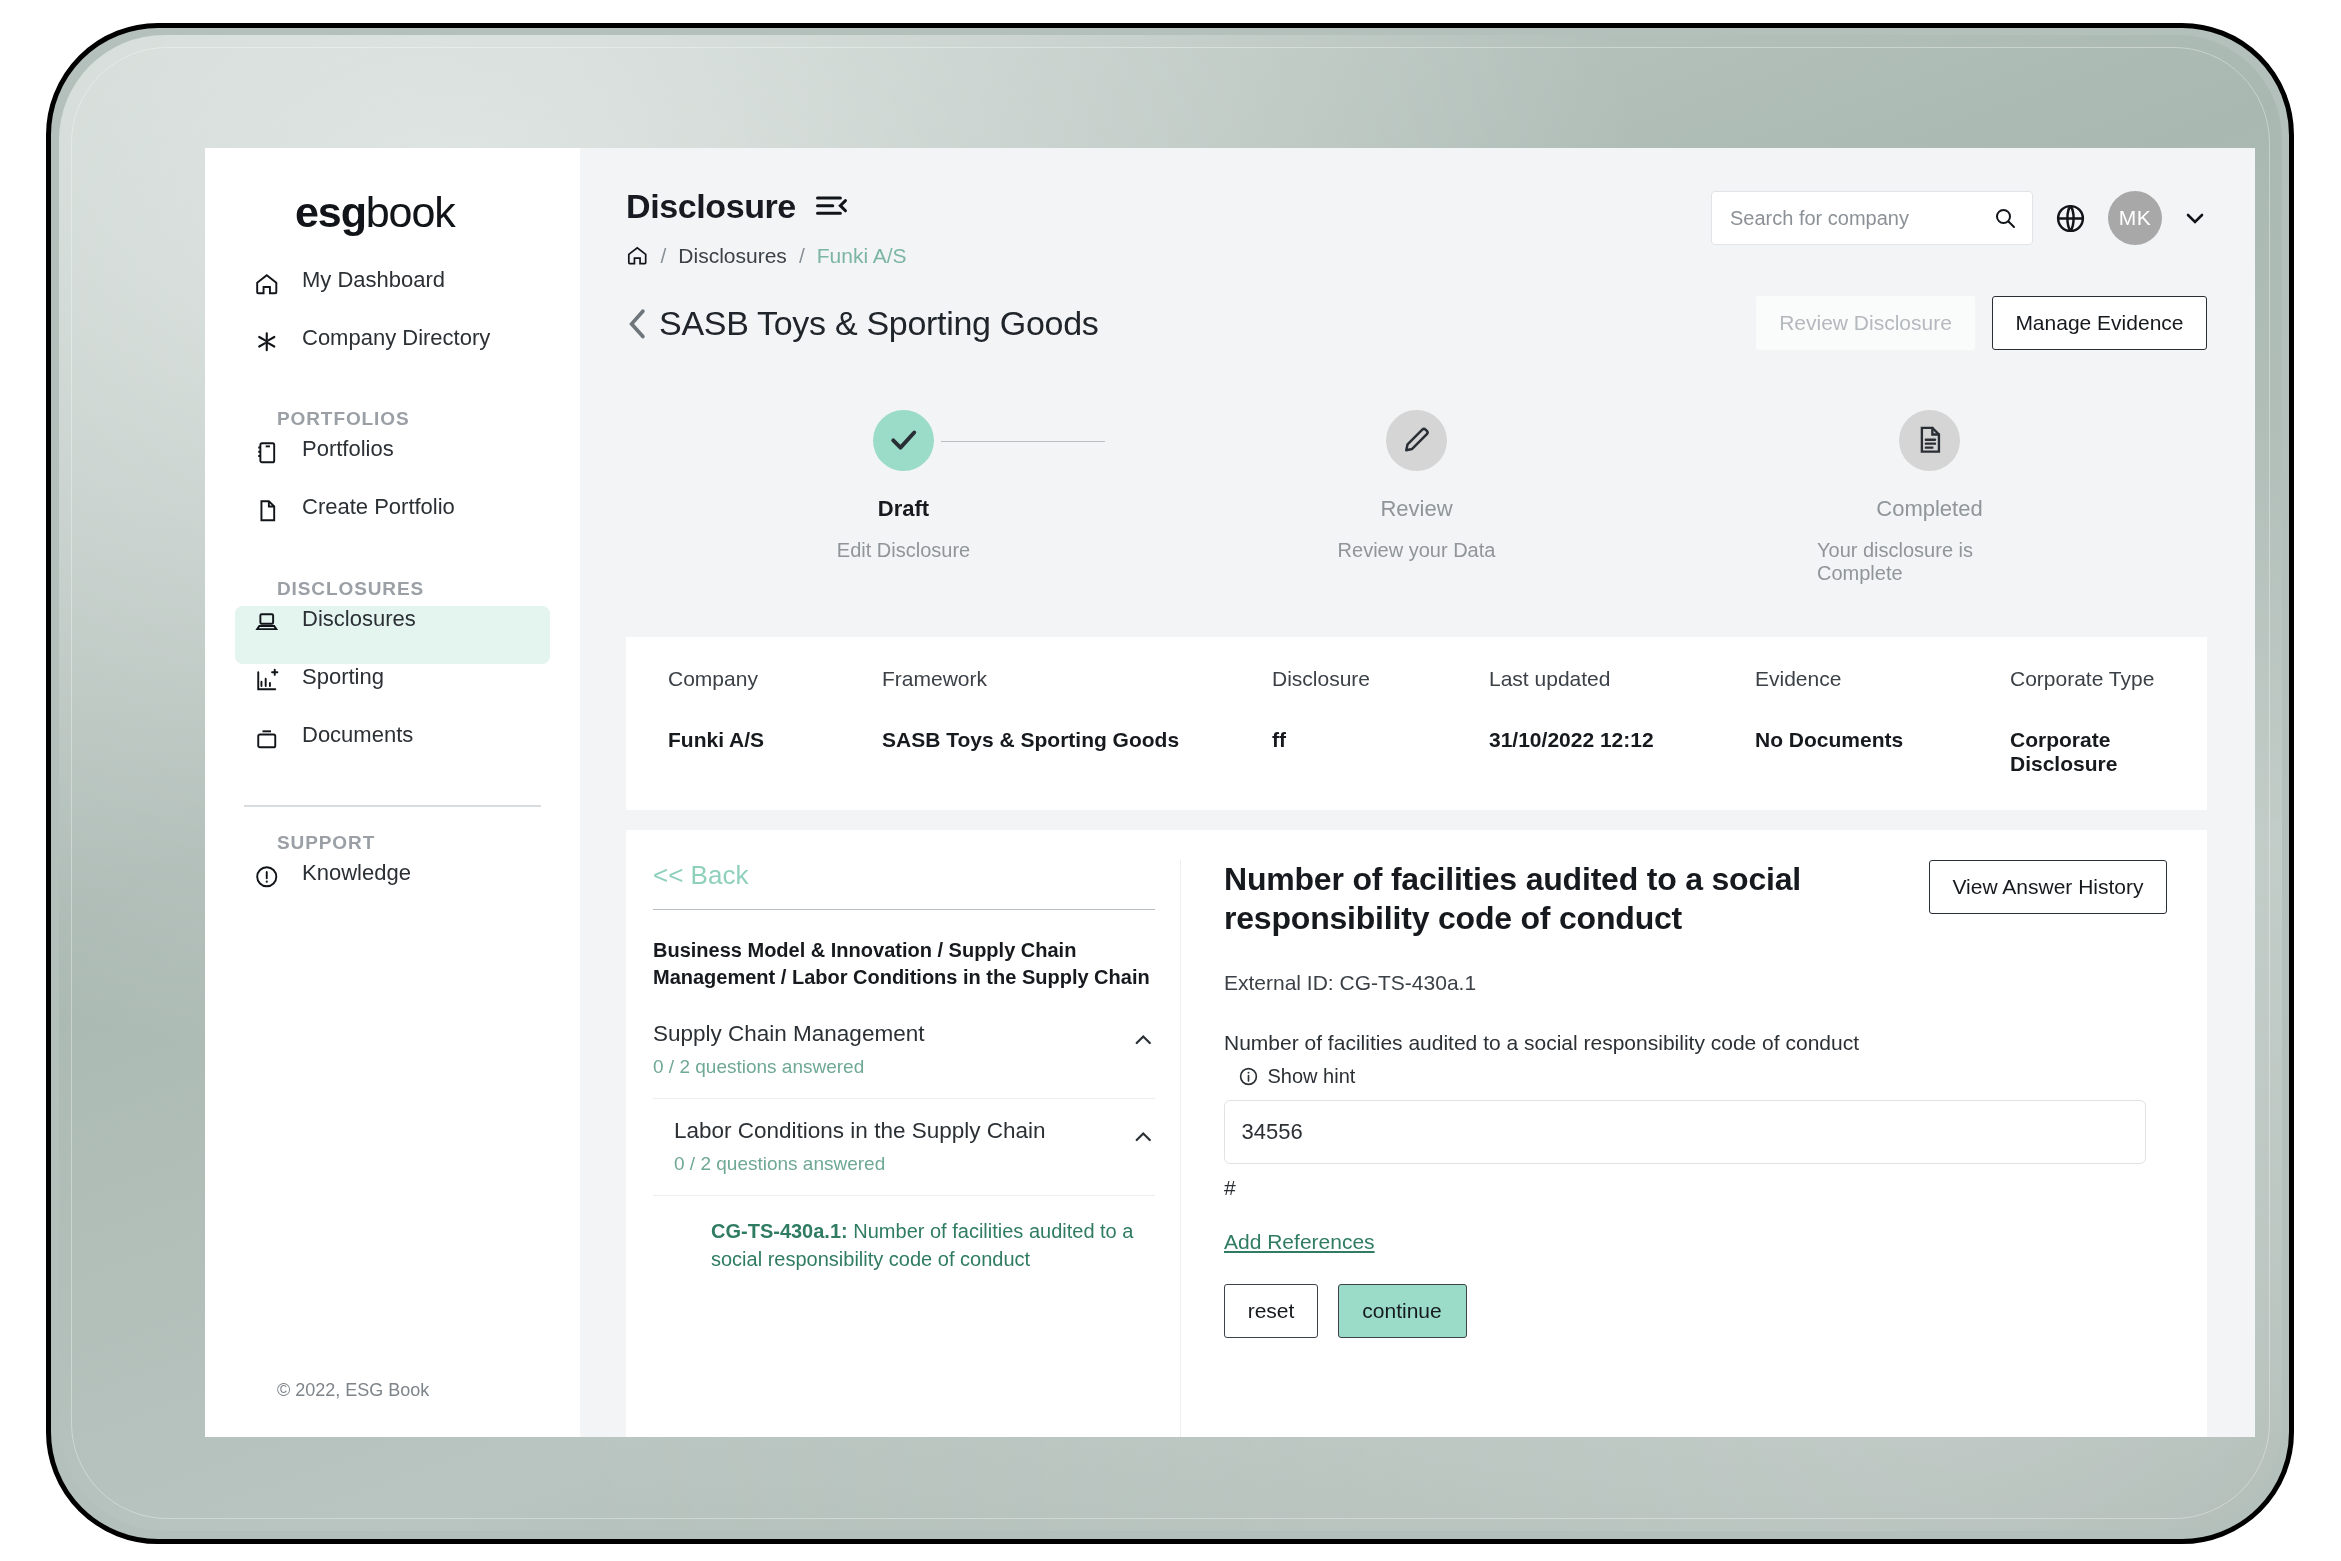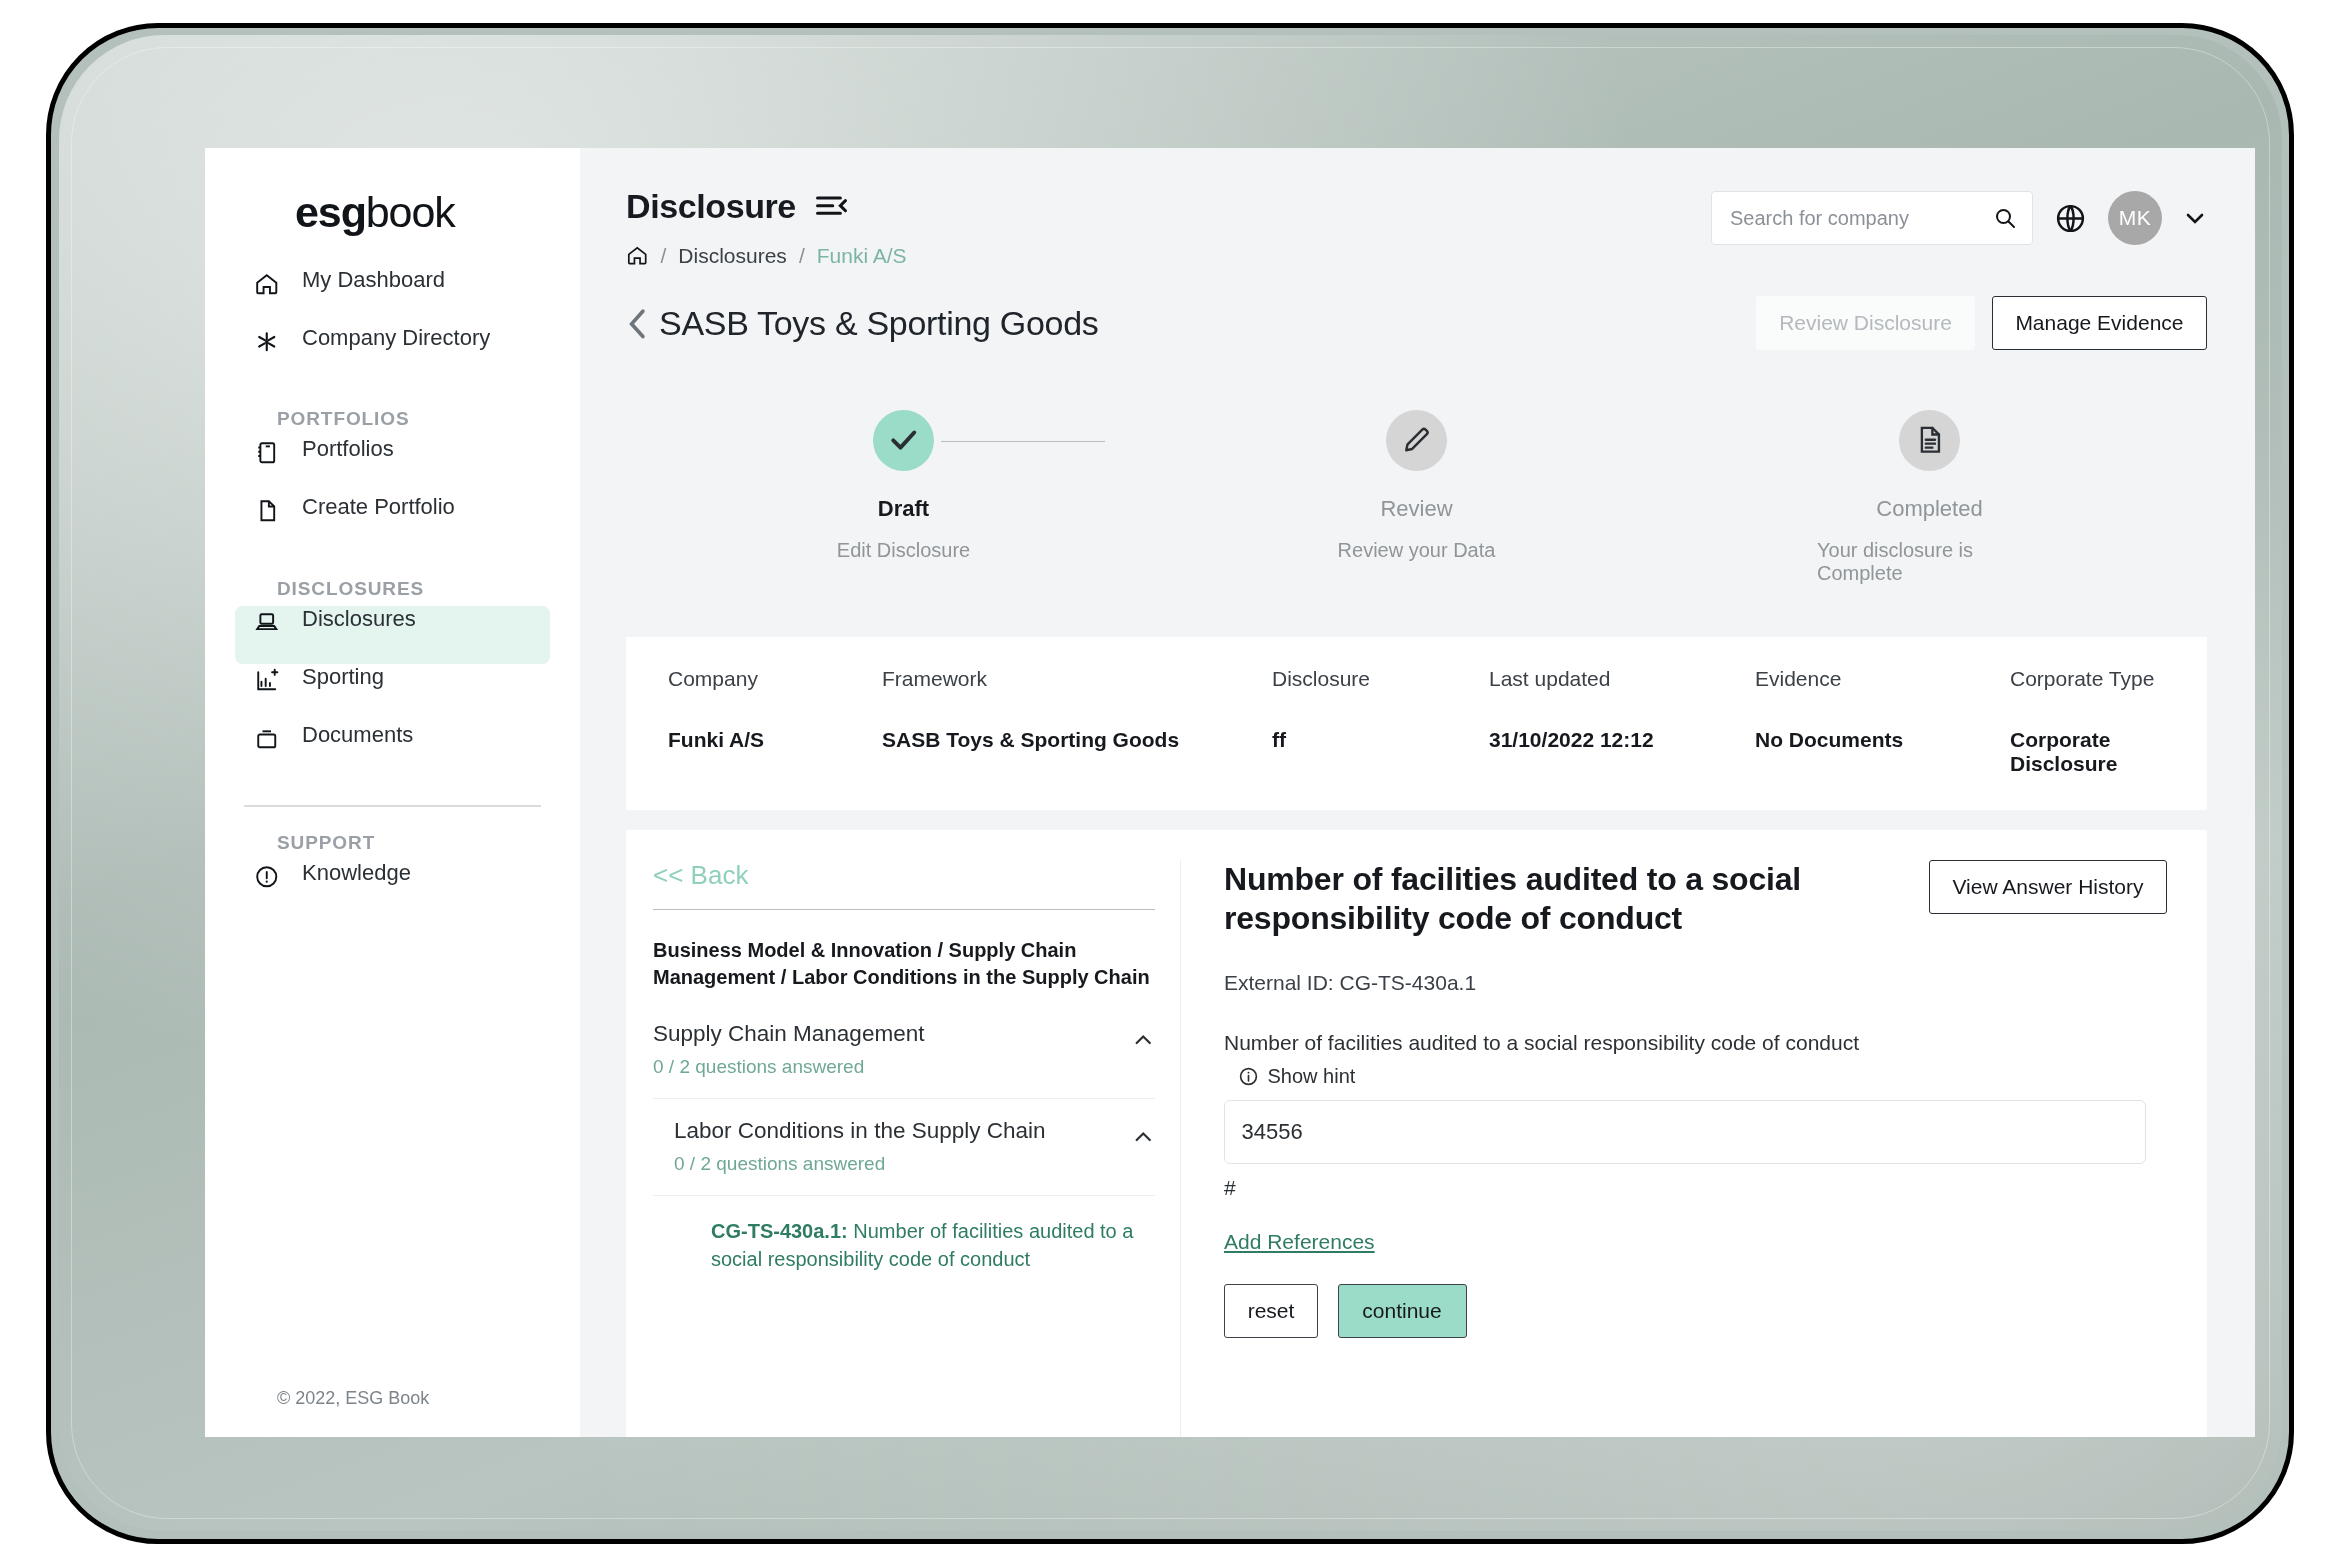--- a/index.html
+++ b/index.html
@@ -86,21 +86,21 @@
   }
   .nav-item .ico svg { width: 25.5px; height: 25.5px; }
   .nav-item .lbl { font-size: 22px; color: #2b3035; }
 
   .nav-sep {
     height: 1.5px; background: #d8dcdf;
     margin: 25.5px 39px 0 39px;
   }
   .copyright {
     position: absolute;
-    left: 72px; bottom: 28px;
+    left: 72px; bottom: 36px;
     font-size: 18px; color: #7d848a;
   }
 
   
   #main { flex: 1; height: 100%; position: relative; overflow: hidden; }
 
   
   .topbar {
     display: flex; align-items: flex-start;
     padding: 39px 48px 0 46px;

